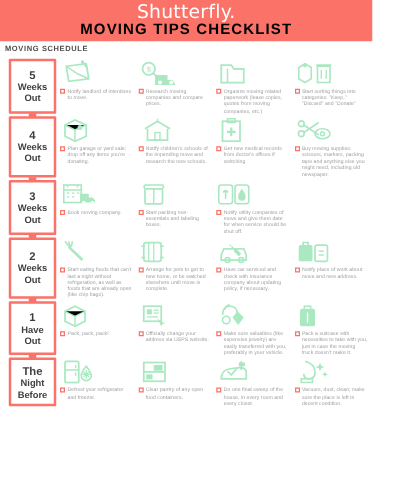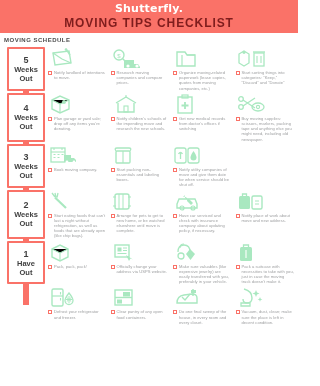--- a/index.html
+++ b/index.html
@@ -14,28 +14,28 @@
   
   .header {
     background: #fa7268;
     height: 33px;
     display: flex; flex-direction: column;
     align-items: center; justify-content: center;
     padding-top: 1px;
   }
   .brand {
     color: #ffffff;
-    font-size: 11px;
-    font-weight: 700;
+    font-size: 15px;
+    font-weight: 400;
     letter-spacing: .2px;
     line-height: 12px;
     font-family: "DejaVu Sans", sans-serif;
   }
   .headline {
-    color: #7f1d1d;
+    color: #000000;
     font-size: 12px;
     font-weight: bold;
     letter-spacing: .9px;
     line-height: 15px;
     margin-top: 1px;
   }
 
   
   .section-label {
     color: #4d4d4d;
@@ -469,20 +469,25 @@
             <div class="line">
               <div class="checkbox"></div>
               <div class="label">Pack a suitcase with necessities to take with you, just in case the moving truck doesn't make it.</div>
             </div>
           </div>
         </div>
       </div>
       <div class="rowwrap">
         <div class="rail last">
           <div class="connector"></div>
+          <div class="stage">
+            <span class="num">The</span>
+            <span>Night</span>
+            <span>Before</span>
+          </div>
         </div>
         <div class="tasks">
           <div class="task">
             <div class="icon-slot">
               <svg width="26" height="20" viewBox="0 0 26 20">
                 <rect x="3" y="2" width="11" height="17" rx="1.5" fill="none" stroke="#a9e8c0" stroke-width="1.4"></rect>
                 <path d="M3 9 h11" stroke="#a9e8c0" stroke-width="1.2"></path>
                 <path d="M11.5 5 v2.5 M11.5 11 v2.5" stroke="#a9e8c0" stroke-width="1.1"></path>
                 <path d="M20 6 q4 5 4 7.5 a4 4 0 0 1 -8 0 Q16 11 20 6 z" fill="none" stroke="#a9e8c0" stroke-width="1.3"></path>
                 <path d="M20 9 v7 M17 12.5 h6 M17.8 10.5 l4.4 4 M22.2 10.5 l-4.4 4" stroke="#a9e8c0" stroke-width="1"></path>

